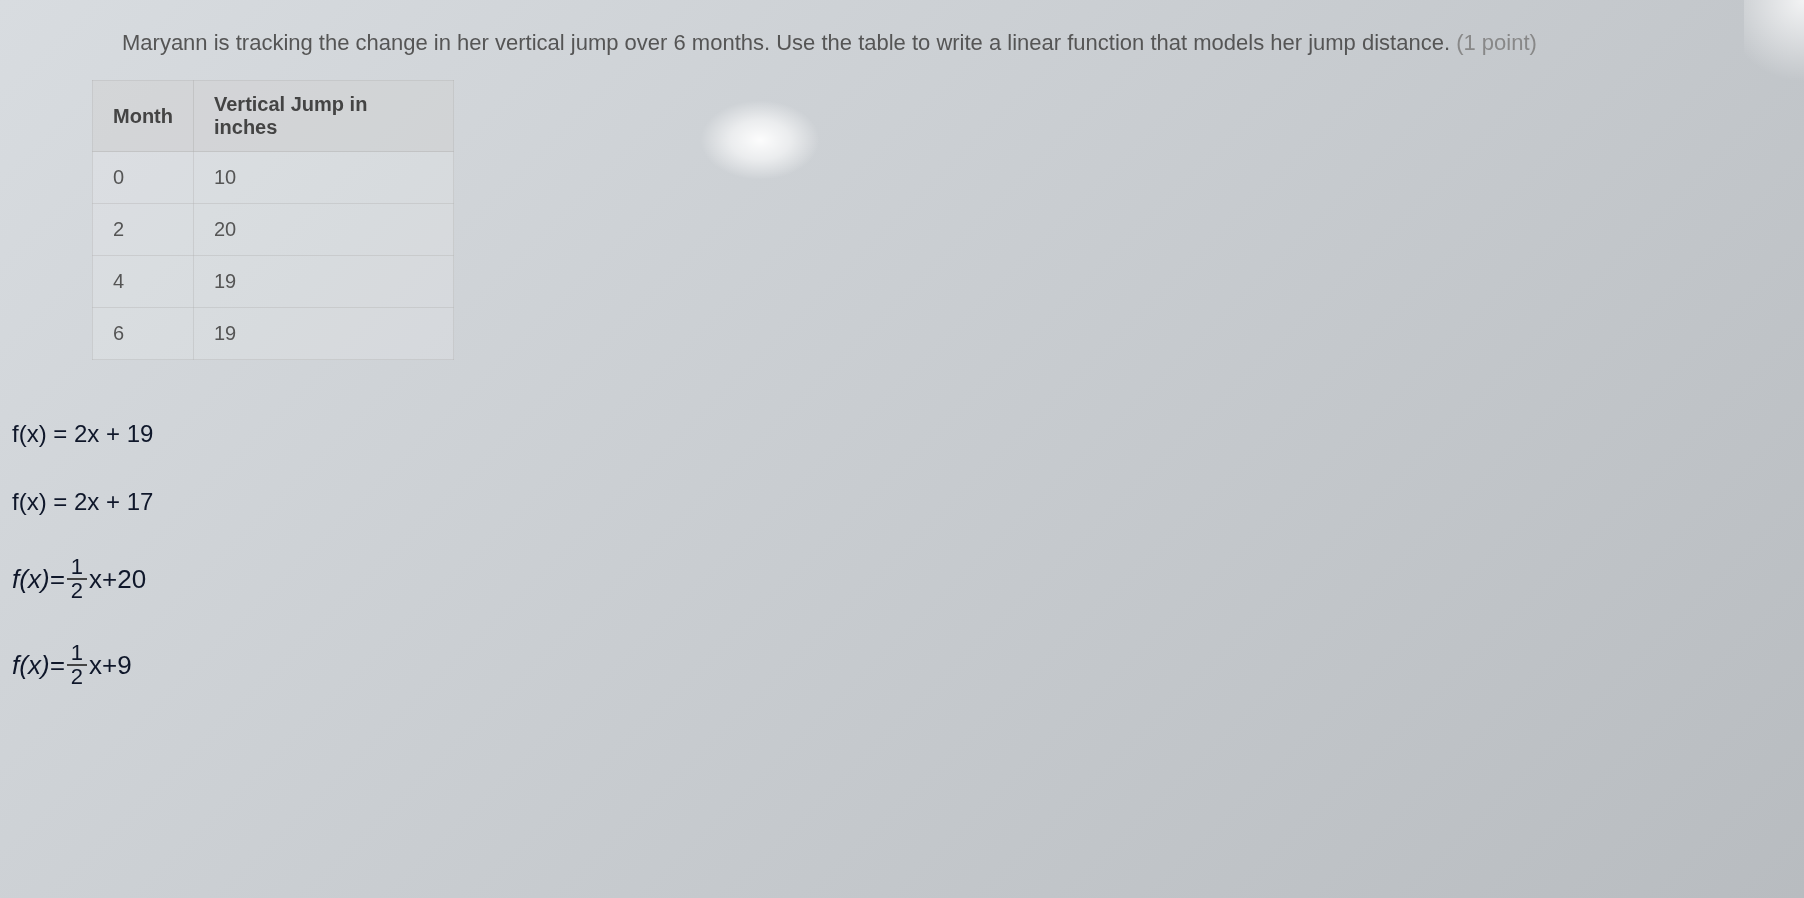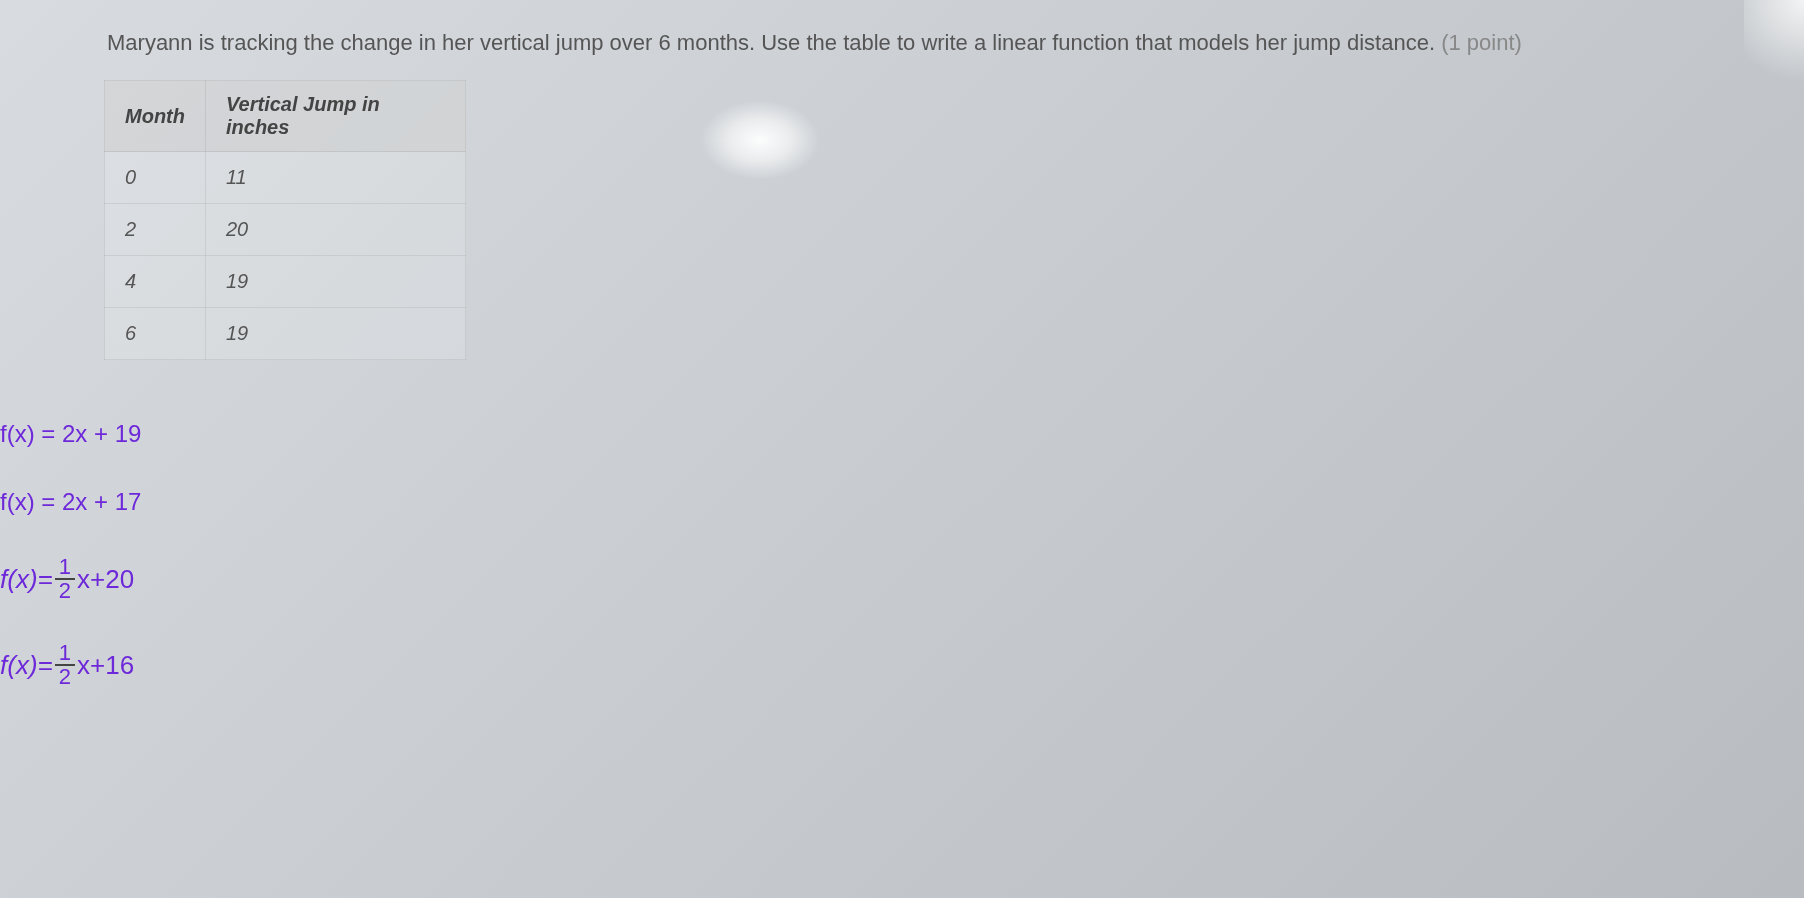--- a/index.html
+++ b/index.html
@@ -12,34 +12,33 @@
       background: linear-gradient(135deg, #d8dce0 0%, #c8ccd0 50%, #b8bcc0 100%);
       width: 1804px;
       height: 898px;
       overflow: hidden;
       position: relative;
       color: #4a4a4a;
     }
     .question-text {
       position: absolute;
       top: 30px;
-      left: 107px;
+      left: 122px;
       font-size: 22px;
       color: #555;
     }
     .points {
       color: #888;
     }
     .data-table {
       position: absolute;
       top: 80px;
-      left: 104px;
+      left: 92px;
       border-collapse: collapse;
       background: rgba(255,255,255,0.15);
-      font-style: italic;
     }
     .data-table th {
       background: rgba(200,200,200,0.4);
       padding: 12px 20px;
       text-align: left;
       font-weight: bold;
       font-size: 20px;
       color: #444;
       border: 1px solid rgba(180,180,180,0.5);
     }
@@ -58,23 +57,23 @@
     .data-table td:last-child {
       width: 260px;
     }
     .options {
       position: absolute;
       left: 0;
       top: 420px;
     }
     .option {
       font-size: 24px;
-      color: #6d28d9;
+      color: #0f172a;
       margin-bottom: 40px;
-      padding-left: 0;
+      padding-left: 12px;
       cursor: pointer;
     }
     .option-fraction {
       display: flex;
       align-items: center;
       font-size: 26px;
     }
     .fx-prefix {
       font-style: italic;
     }
@@ -126,21 +125,21 @@
 <table class="data-table">
   <thead>
     <tr>
       <th>Month</th>
       <th>Vertical Jump in inches</th>
     </tr>
   </thead>
   <tbody>
     <tr>
       <td>0</td>
-      <td>11</td>
+      <td>10</td>
     </tr>
     <tr>
       <td>2</td>
       <td>20</td>
     </tr>
     <tr>
       <td>4</td>
       <td>19</td>
     </tr>
     <tr>
@@ -164,18 +163,18 @@
       <span class="den">2</span>
     </span>
     <span>x+20</span>
   </div>
   <div class="option option-fraction">
     <span class="fx-prefix">f(x)=</span>
     <span class="fraction">
       <span class="num">1</span>
       <span class="den">2</span>
     </span>
-    <span>x+16</span>
+    <span>x+9</span>
   </div>
 </div>
 
 <div class="glare"></div>
 <div class="edge-glare"></div>
 
 </body></html>

